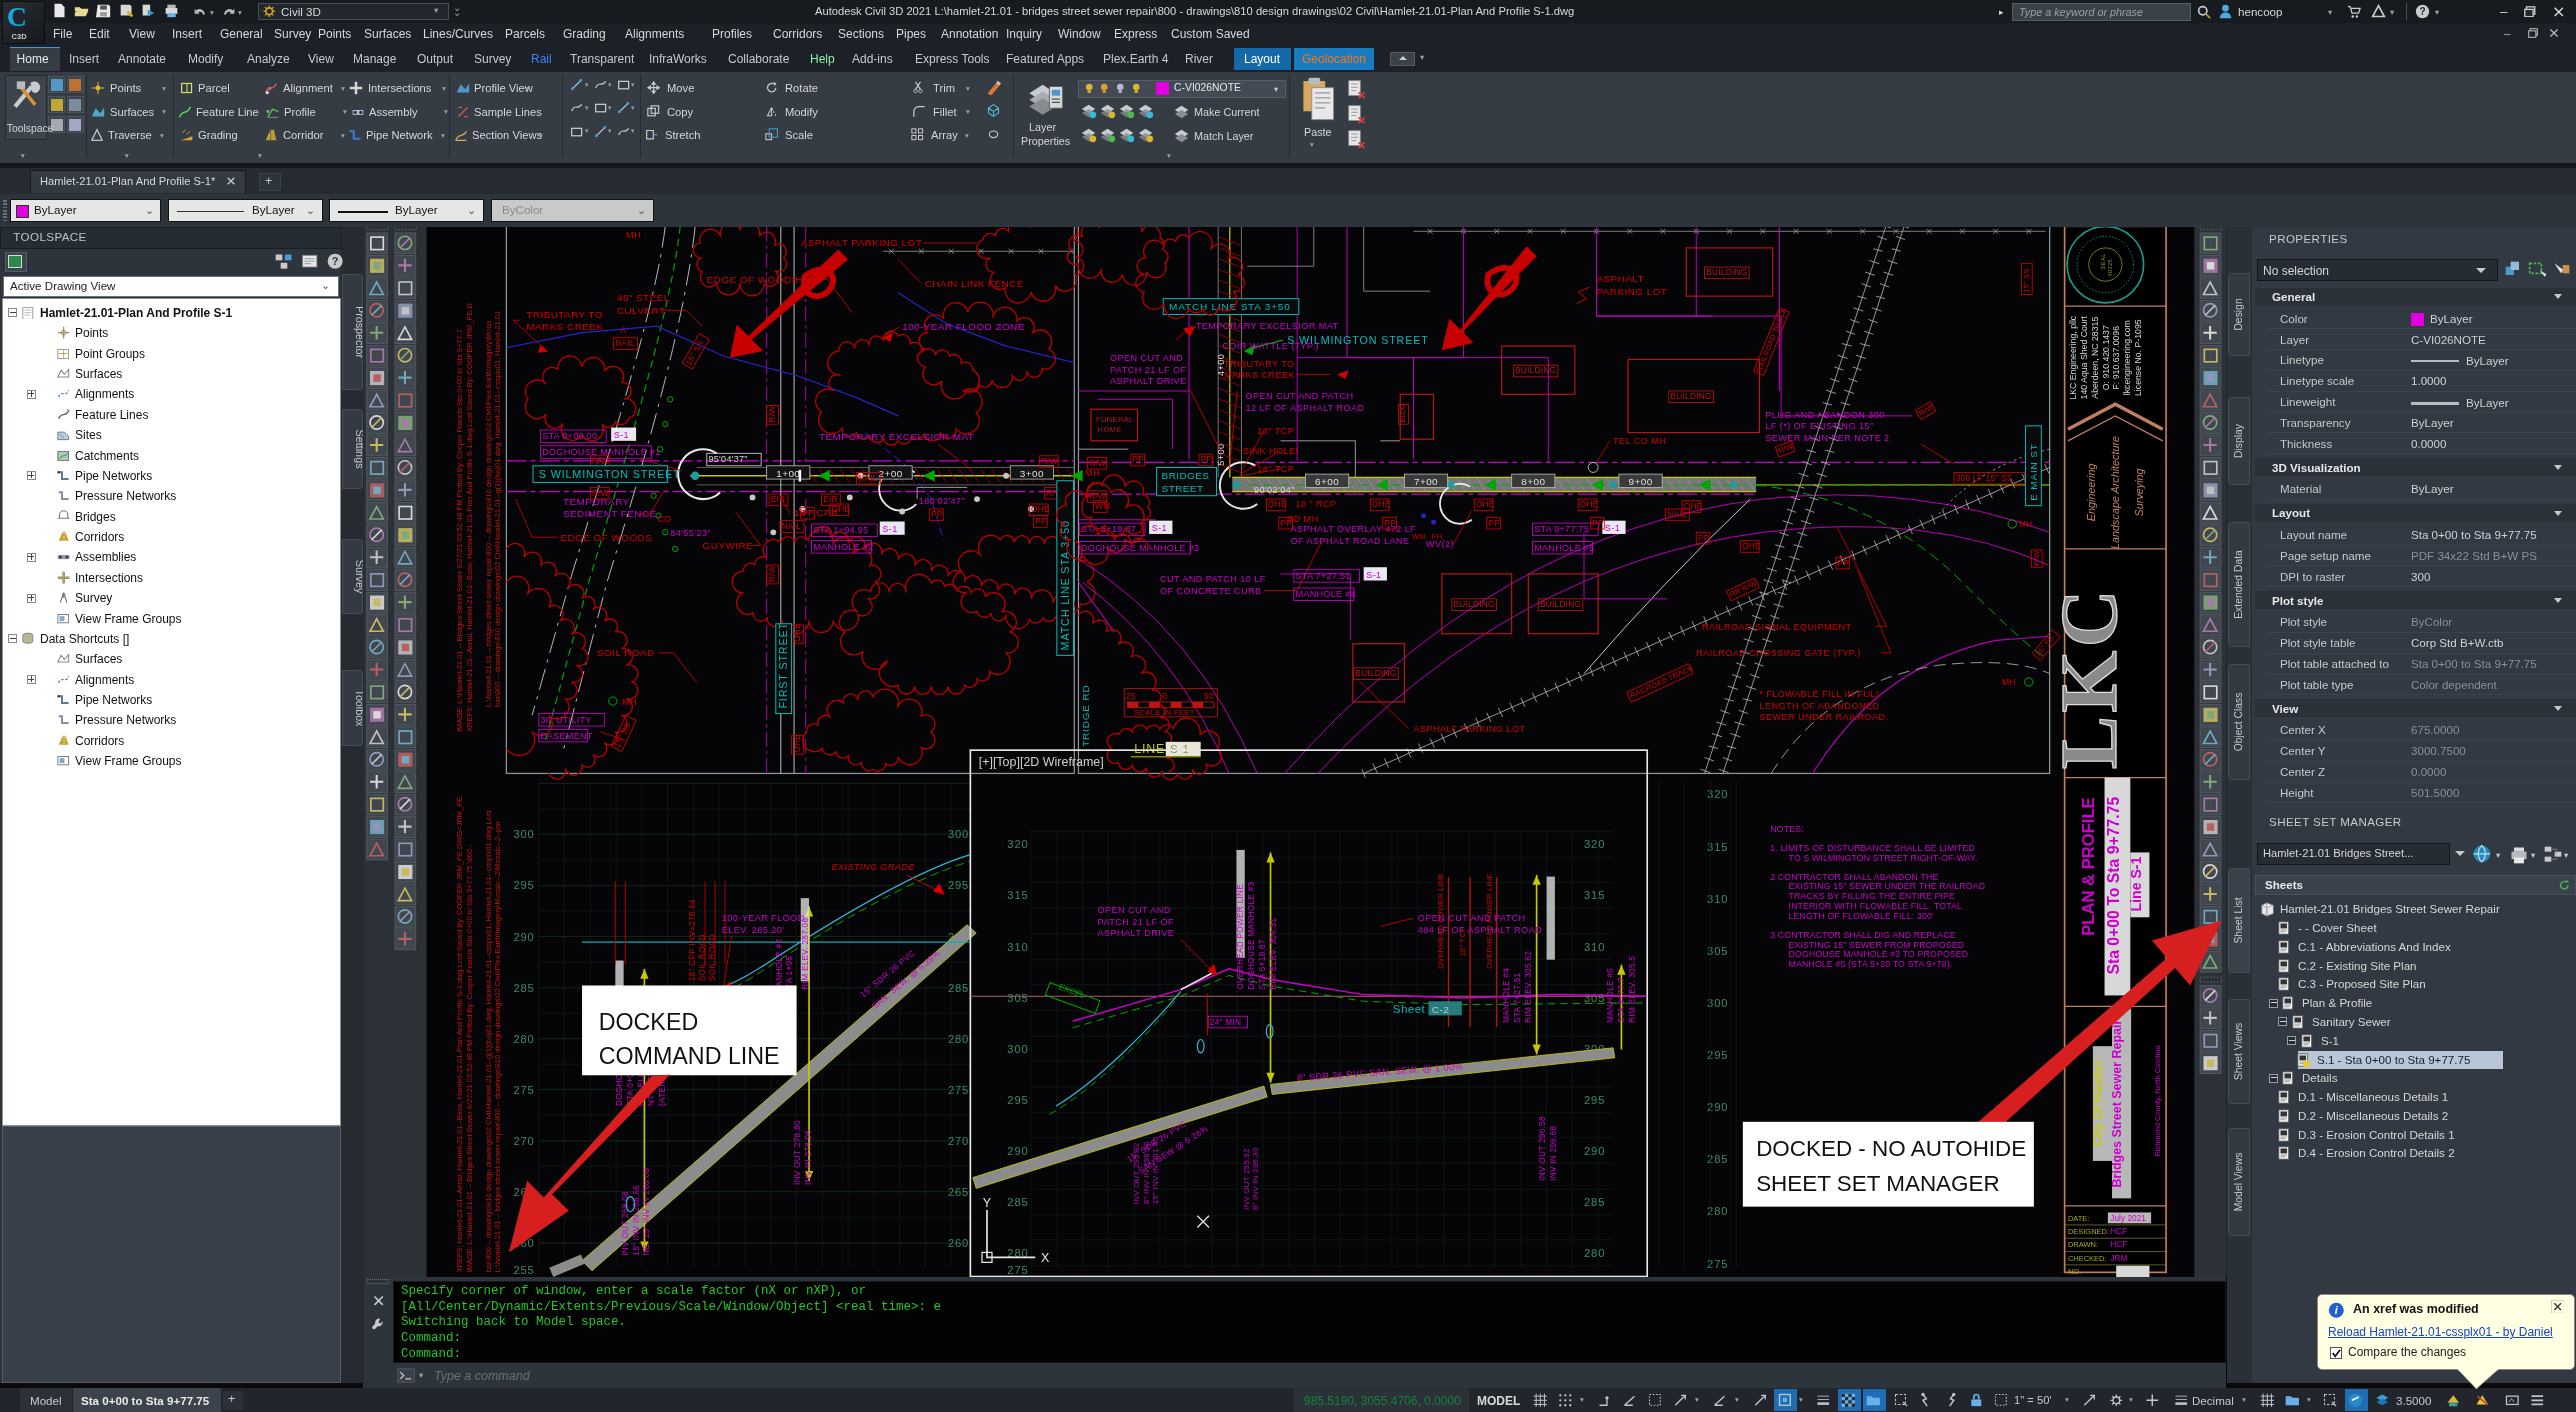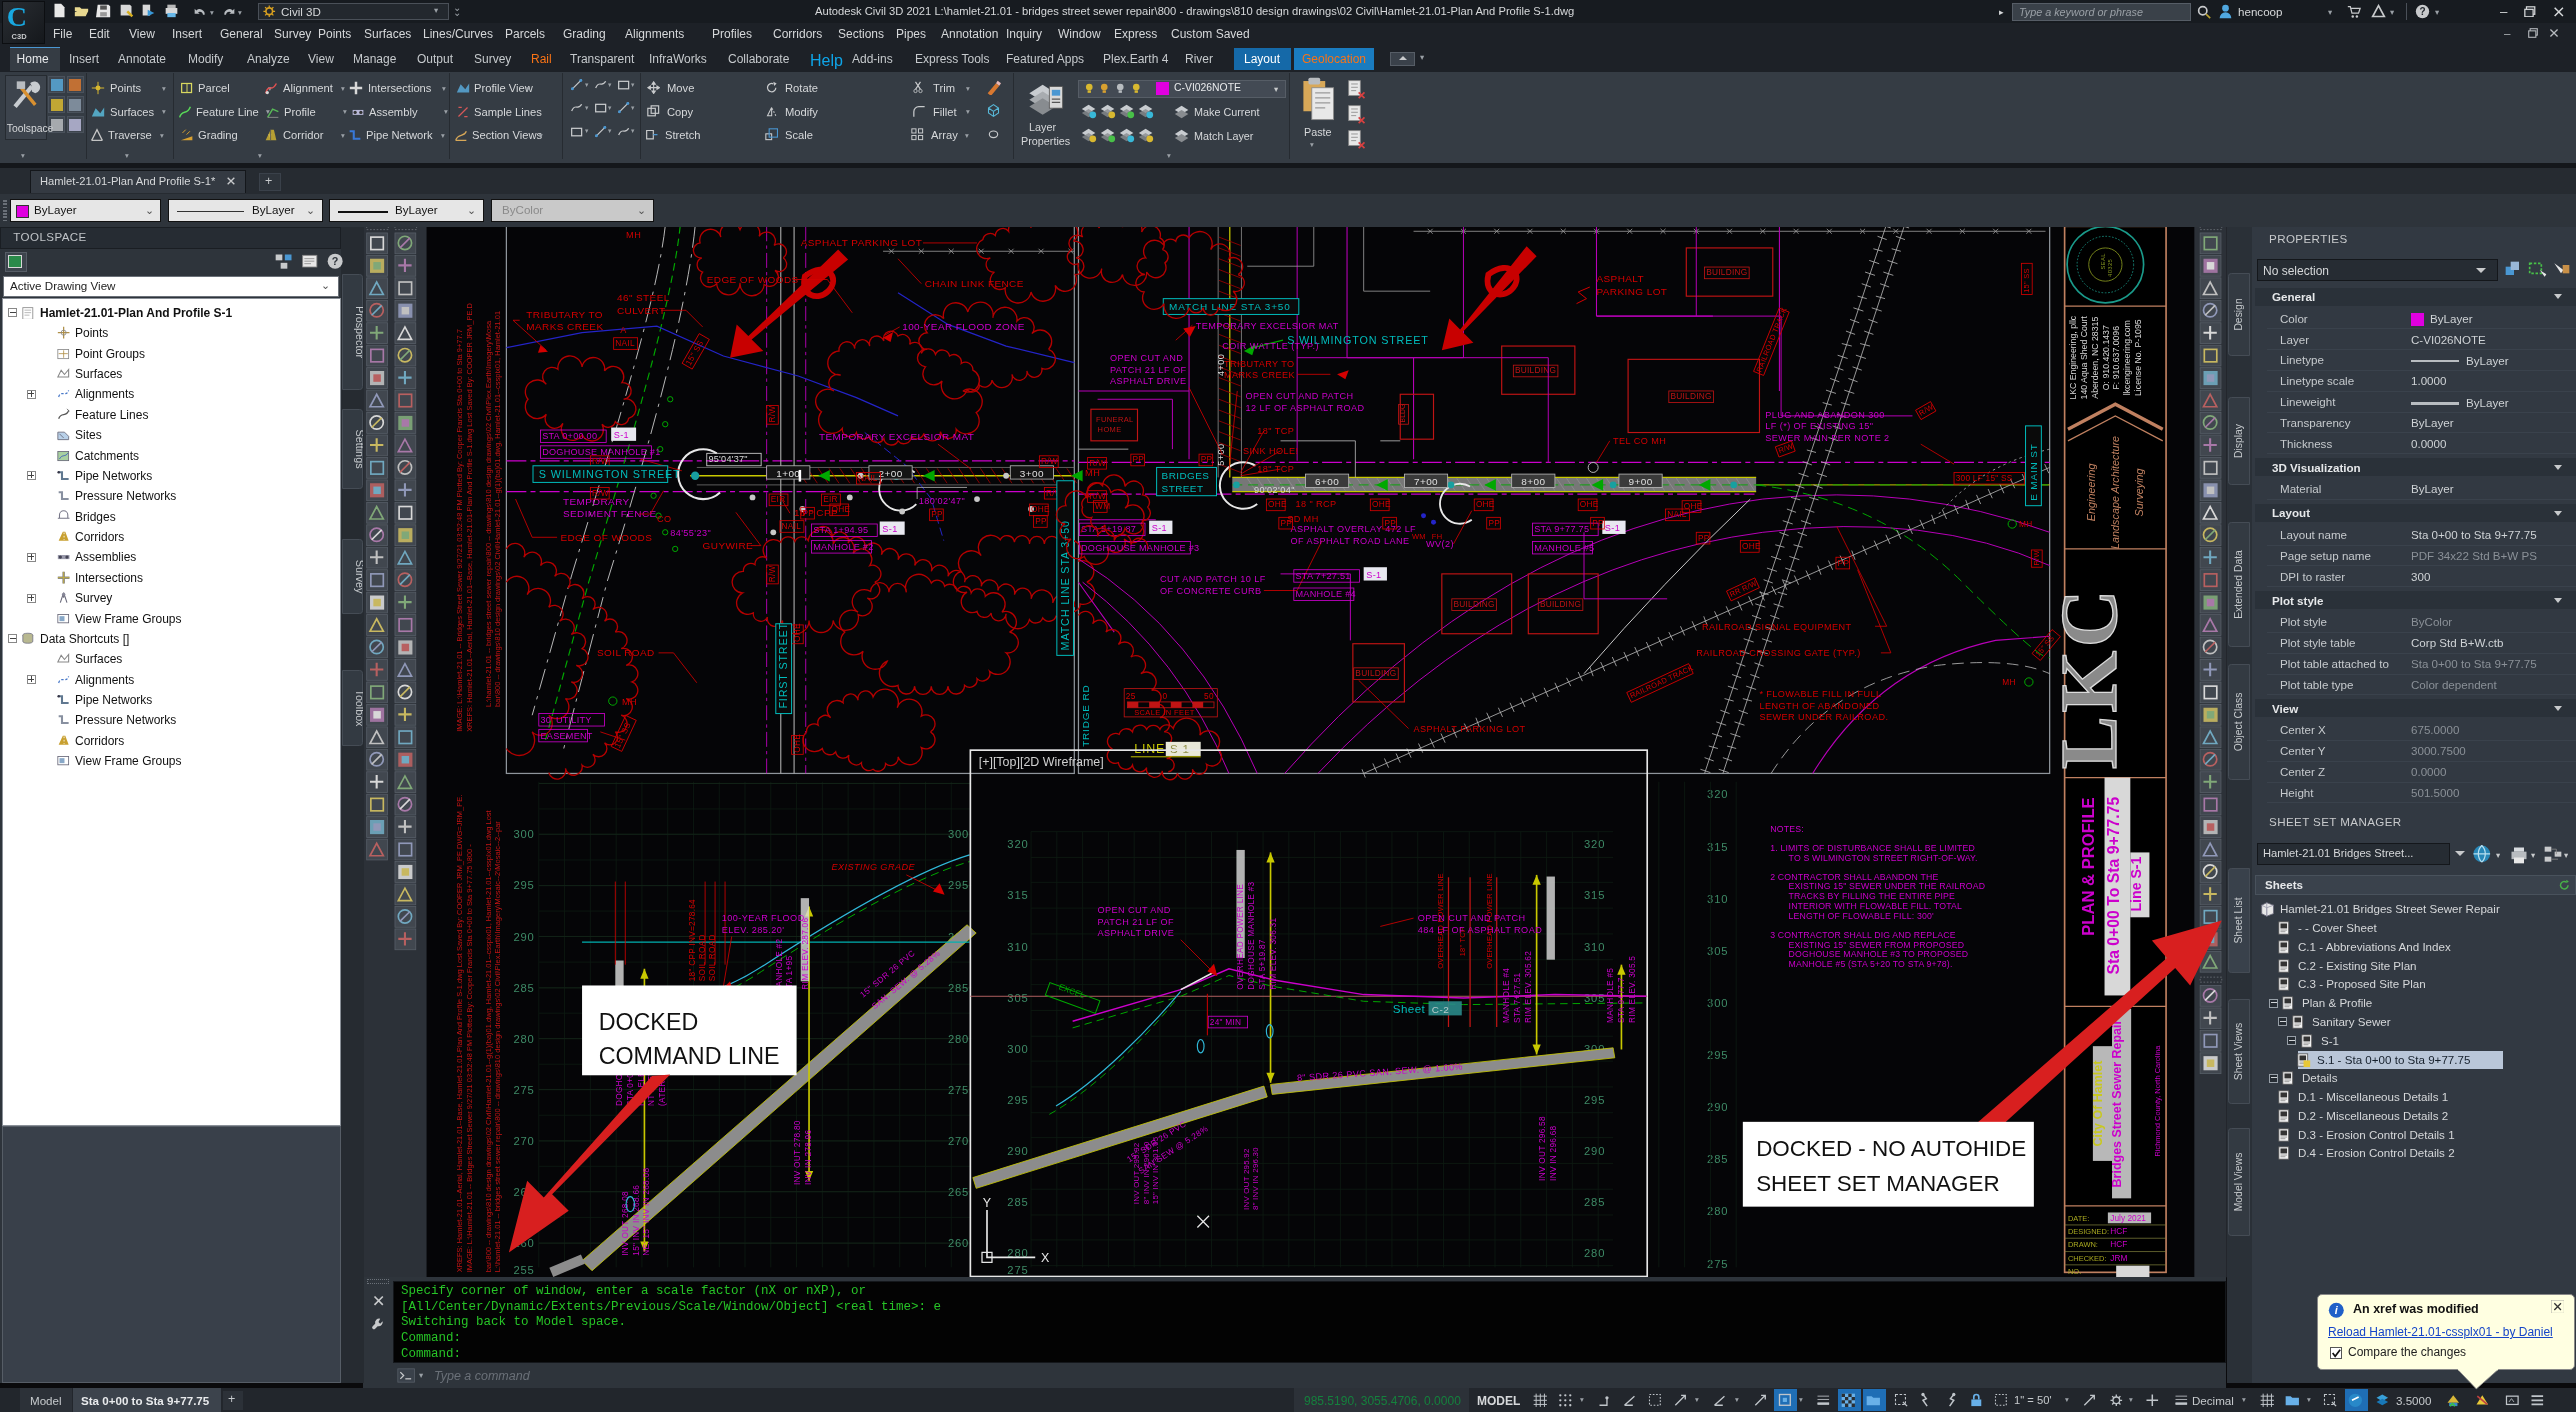--- a/index.html
+++ b/index.html
@@ -1149,25 +1149,25 @@
 <div class="" style="position:absolute;left:10px;top:47px;width:50px;height:24px;background:#353c44;border-top:1.7px solid #4a97d2;z-index:3"></div>
 <div class="" style="position:absolute;left:16.6px;top:52px;font-size:12px;color:#e8eaec;white-space:nowrap;z-index:4">Home</div>
 <div class="" style="position:absolute;left:69px;top:52px;font-size:12px;color:#c6cacd;white-space:nowrap;z-index:4">Insert</div>
 <div class="" style="position:absolute;left:118px;top:52px;font-size:12px;color:#c6cacd;white-space:nowrap;z-index:4">Annotate</div>
 <div class="" style="position:absolute;left:188px;top:52px;font-size:12px;color:#c6cacd;white-space:nowrap;z-index:4">Modify</div>
 <div class="" style="position:absolute;left:247px;top:52px;font-size:12px;color:#c6cacd;white-space:nowrap;z-index:4">Analyze</div>
 <div class="" style="position:absolute;left:308px;top:52px;font-size:12px;color:#c6cacd;white-space:nowrap;z-index:4">View</div>
 <div class="" style="position:absolute;left:353px;top:52px;font-size:12px;color:#c6cacd;white-space:nowrap;z-index:4">Manage</div>
 <div class="" style="position:absolute;left:417px;top:52px;font-size:12px;color:#c6cacd;white-space:nowrap;z-index:4">Output</div>
 <div class="" style="position:absolute;left:474px;top:52px;font-size:12px;color:#c6cacd;white-space:nowrap;z-index:4">Survey</div>
-<div class="" style="position:absolute;left:531px;top:52px;font-size:12px;color:#f97316;white-space:nowrap;z-index:4">Rail</div>
+<div class="" style="position:absolute;left:531px;top:52px;font-size:12px;color:#3b82f6;white-space:nowrap;z-index:4">Rail</div>
 <div class="" style="position:absolute;left:570px;top:52px;font-size:12px;color:#c6cacd;white-space:nowrap;z-index:4">Transparent</div>
 <div class="" style="position:absolute;left:649px;top:52px;font-size:12px;color:#c6cacd;white-space:nowrap;z-index:4">InfraWorks</div>
 <div class="" style="position:absolute;left:728px;top:52px;font-size:12px;color:#c6cacd;white-space:nowrap;z-index:4">Collaborate</div>
-<div class="" style="position:absolute;left:810px;top:52px;font-size:16px;color:#0ea5e9;white-space:nowrap;z-index:4">Help</div>
+<div class="" style="position:absolute;left:810px;top:52px;font-size:12px;color:#86efac;white-space:nowrap;z-index:4">Help</div>
 <div class="" style="position:absolute;left:852px;top:52px;font-size:12px;color:#c6cacd;white-space:nowrap;z-index:4">Add-ins</div>
 <div class="" style="position:absolute;left:915px;top:52px;font-size:12px;color:#c6cacd;white-space:nowrap;z-index:4">Express Tools</div>
 <div class="" style="position:absolute;left:1006px;top:52px;font-size:12px;color:#c6cacd;white-space:nowrap;z-index:4">Featured Apps</div>
 <div class="" style="position:absolute;left:1103px;top:52px;font-size:12px;color:#c6cacd;white-space:nowrap;z-index:4">Plex.Earth 4</div>
 <div class="" style="position:absolute;left:1185px;top:52px;font-size:12px;color:#c6cacd;white-space:nowrap;z-index:4">River</div>
 <div class="" style="position:absolute;left:1234px;top:48px;width:57px;height:21.6px;background:#1569a8;z-index:3"></div>
 <div class="" style="position:absolute;left:1244px;top:52px;font-size:12px;color:#fff;white-space:nowrap;z-index:4">Layout</div>
 <div class="" style="position:absolute;left:1294px;top:48px;width:80px;height:21.6px;background:#1a7cc0;z-index:3"></div>
 <div class="" style="position:absolute;left:1302px;top:52px;font-size:12px;color:#f97316;white-space:nowrap;z-index:4">Geolocation</div>
 <div class="" style="position:absolute;left:1390px;top:52px;width:25px;height:14px;background:#3a414a;border:0.8px solid #565d66;z-index:3">

